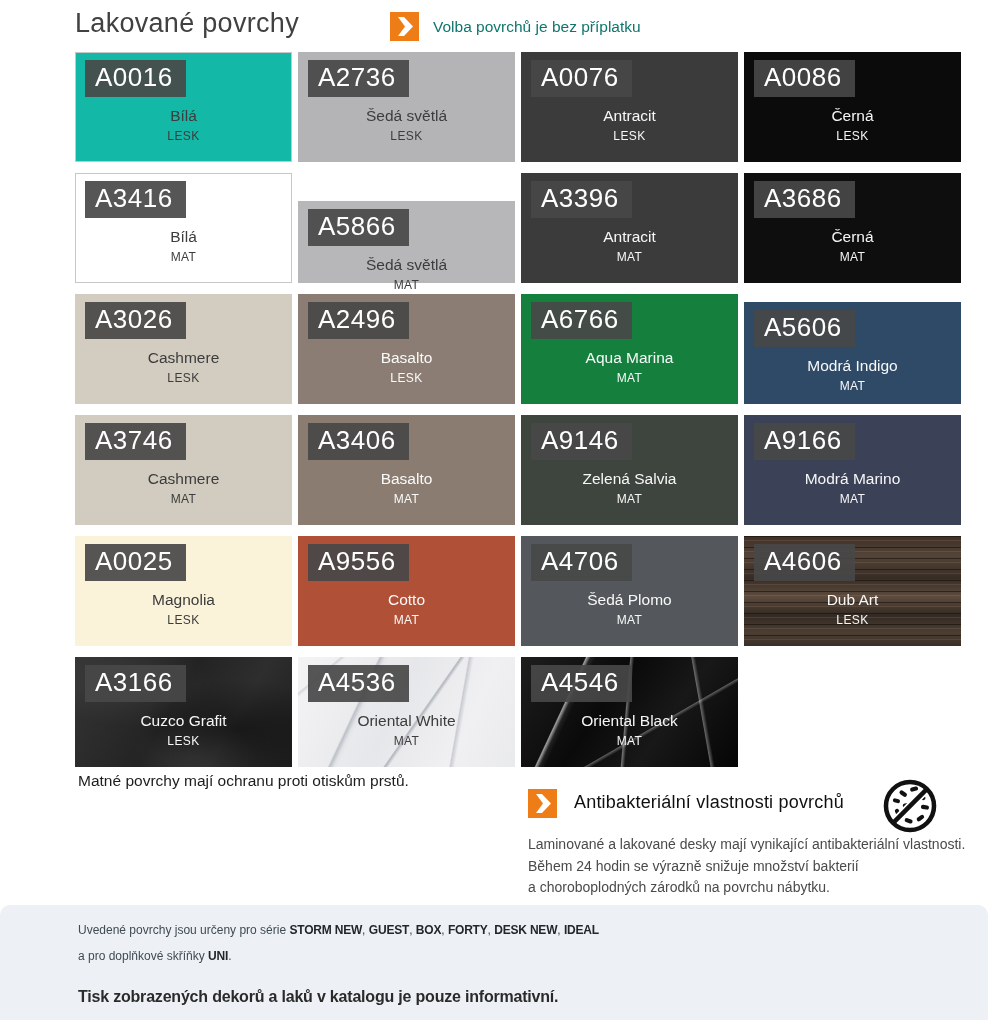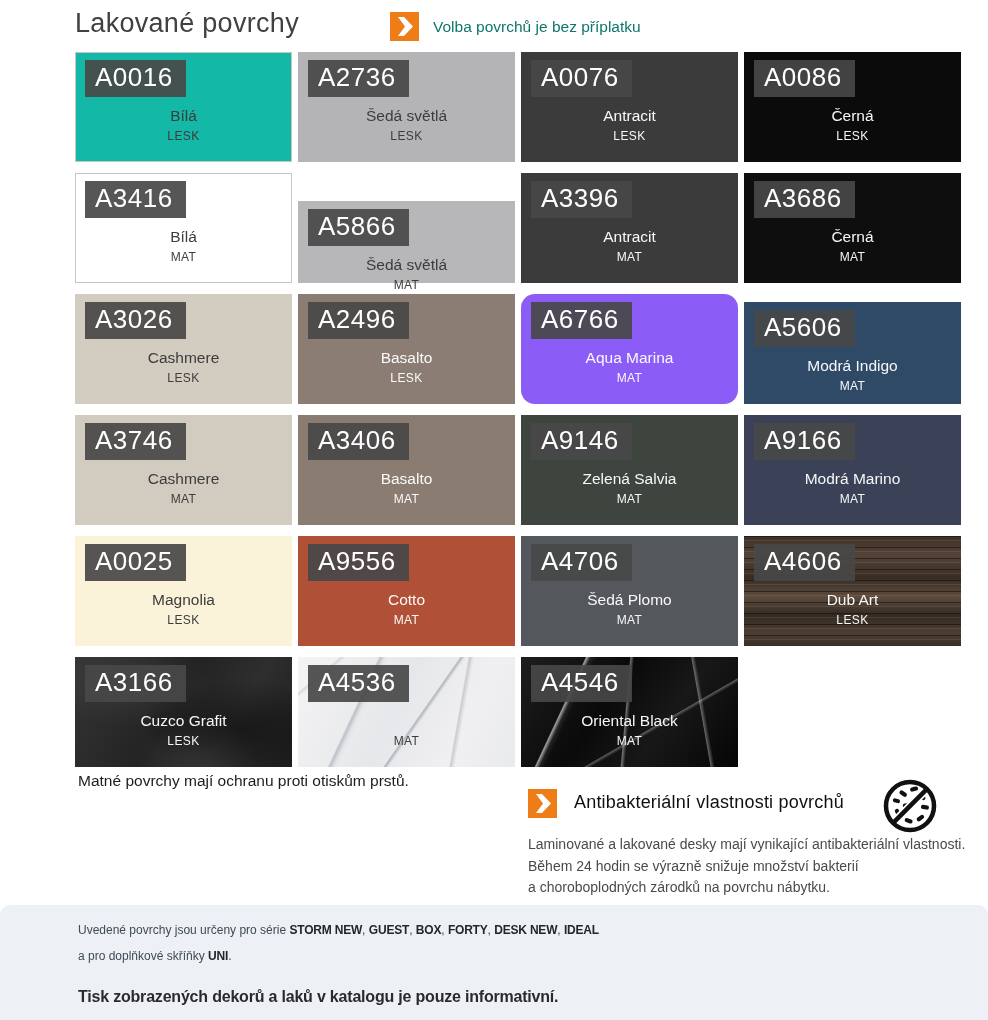--- a/index.html
+++ b/index.html
@@ -171,21 +171,21 @@
     <div class="swatch dark-text" style="background: rgb(210, 205, 192);">
     <span class="code">A3026</span>
     <span class="name">Cashmere</span>
     <span class="finish">LESK</span>
   </div>
     <div class="swatch light-text" style="background: rgb(139, 125, 115);">
     <span class="code">A2496</span>
     <span class="name">Basalto</span>
     <span class="finish">LESK</span>
   </div>
-    <div class="swatch light-text" style="background: #8b5cf6; border-radius: 14px;">
+    <div class="swatch light-text" style="background: #15803d;">
     <span class="code">A6766</span>
     <span class="name">Aqua Marina</span>
     <span class="finish">MAT</span>
   </div>
     <div class="swatch light-text" style="background: rgb(46, 74, 103); margin-top: 8px;">
     <span class="code">A5606</span>
     <span class="name">Modrá Indigo</span>
     <span class="finish">MAT</span>
   </div>
     <div class="swatch dark-text" style="background: rgb(209, 204, 191);">
@@ -228,20 +228,21 @@
     <span class="name">Dub Art</span>
     <span class="finish">LESK</span>
   </div>
     <div class="swatch tex-graphite light-text">
     <span class="code">A3166</span>
     <span class="name">Cuzco Grafit</span>
     <span class="finish">LESK</span>
   </div>
     <div class="swatch tex-marble-white dark-text">
     <span class="code">A4536</span>
+    <span class="name">Oriental White</span>
     <span class="finish">MAT</span>
   </div>
     <div class="swatch tex-marble-black light-text">
     <span class="code">A4546</span>
     <span class="name">Oriental Black</span>
     <span class="finish">MAT</span>
   </div>
   </div>
 
 <p class="matte-note">Matné povrchy mají ochranu proti otiskům prstů.</p>

